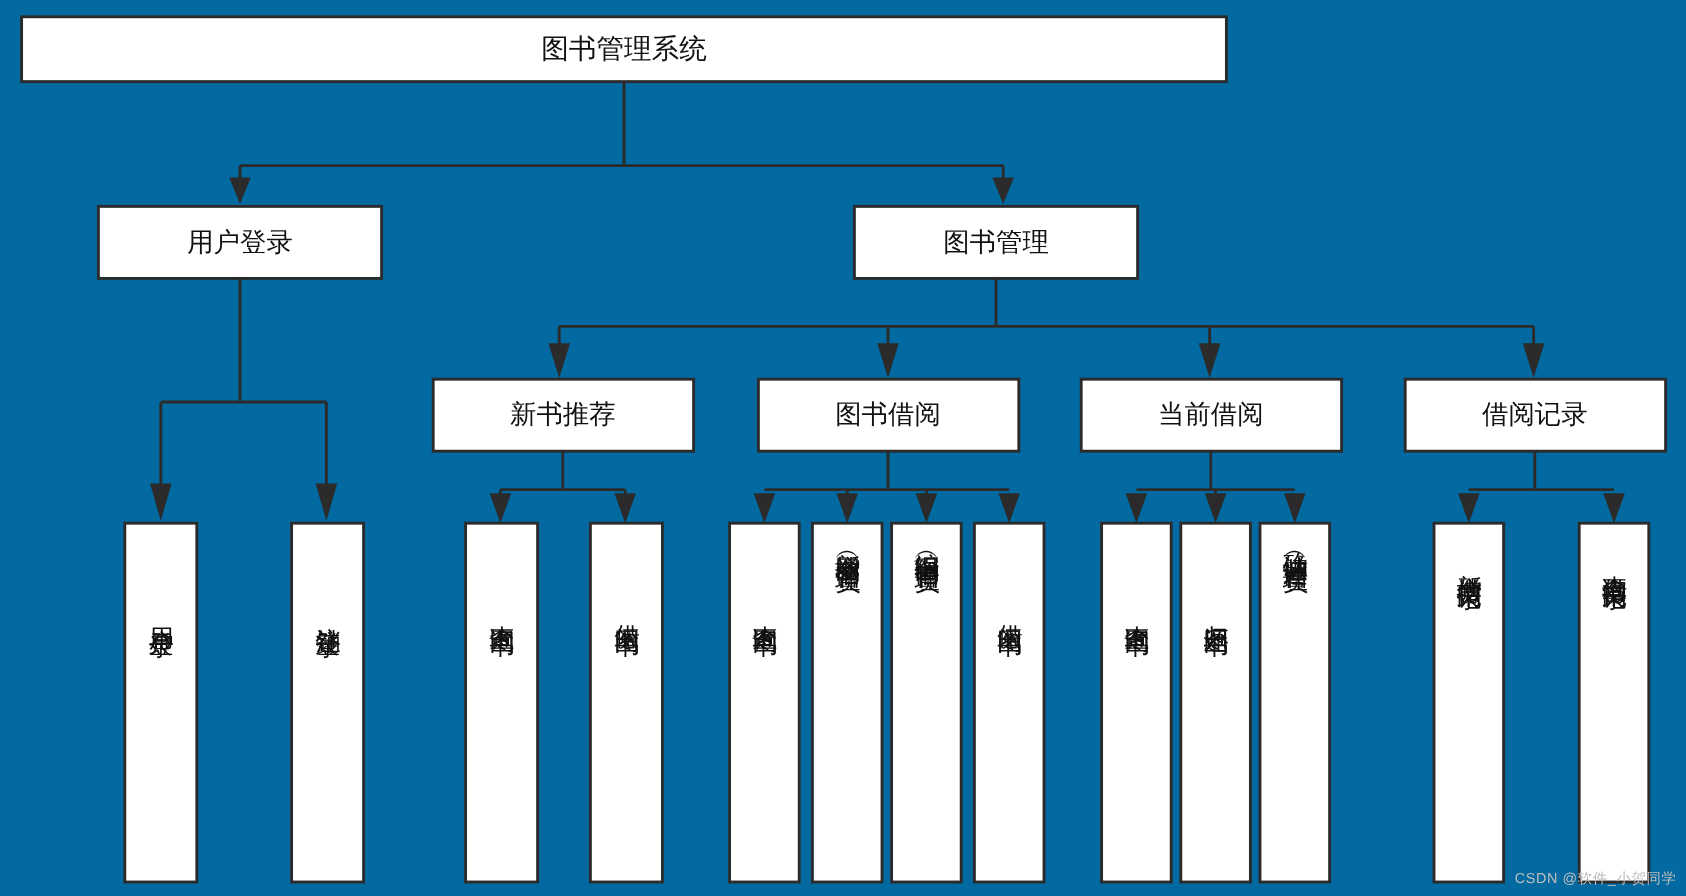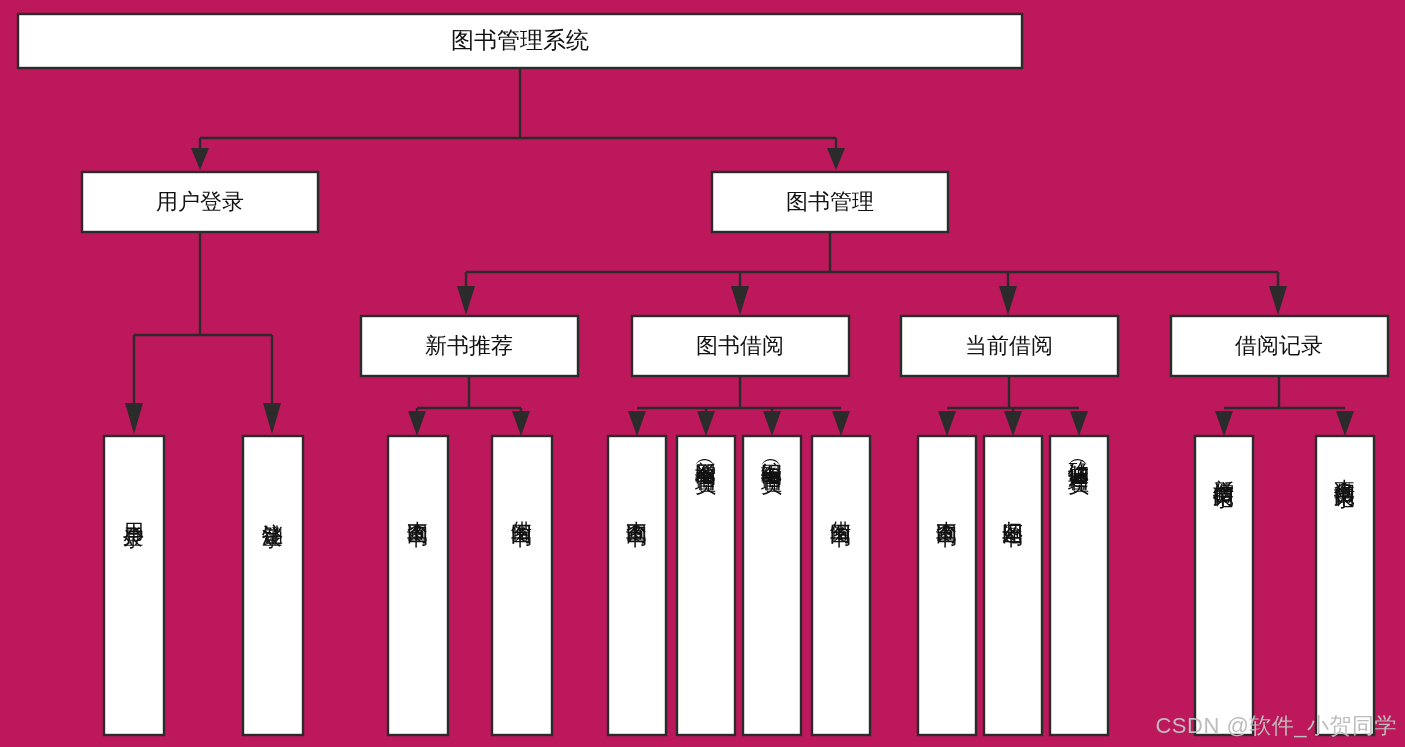--- a/index.html
+++ b/index.html
@@ -7,21 +7,21 @@
     padding: 0;
     background: #ffffff;
   }
   body {
     font-family: "Liberation Sans", "DejaVu Sans", sans-serif;
   }
   #diagram-root {
     position: relative;
     width: 1405px;
     height: 747px;
-    background: #be185d;
+    background: #0369a1;
     overflow: hidden;
   }
   svg#flow {
     position: absolute;
     left: 0;
     top: 0;
     width: 1405px;
     height: 747px;
     display: block;
   }
@@ -69,21 +69,21 @@
     line-height: 1;
     letter-spacing: 2px;
     color: #111111;
     white-space: nowrap;
   }
   .watermark {
     position: absolute;
     right: 8px;
     bottom: 6px;
     font-family: "Liberation Sans", "DejaVu Sans", sans-serif;
-    font-size: 22px;
+    font-size: 12px;
     color: #bdbdbd;
     letter-spacing: 0.5px;
     white-space: nowrap;
   }
 </style>
 </head>
 <body>
 
 <div id="diagram-root">
 

